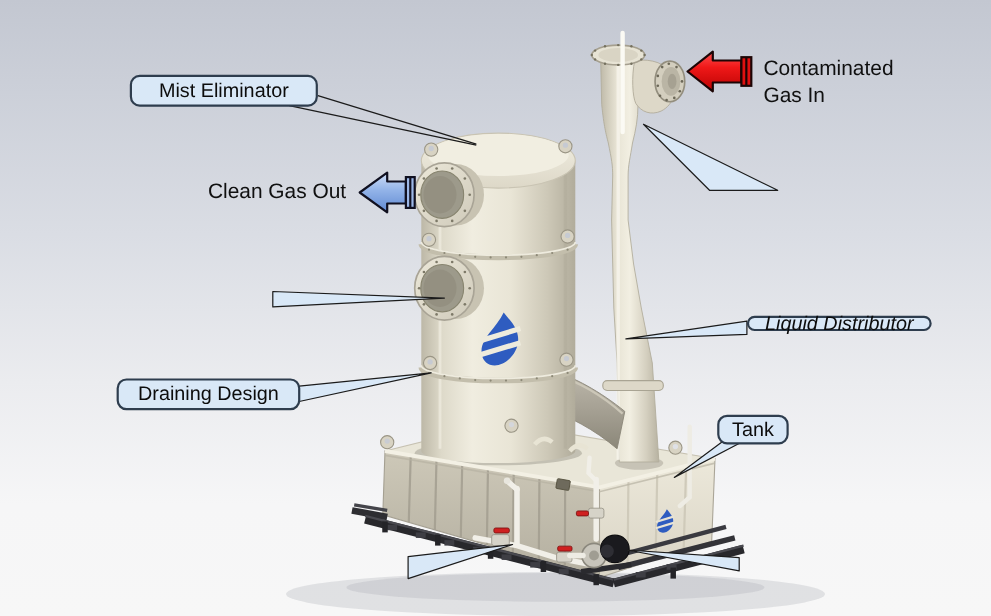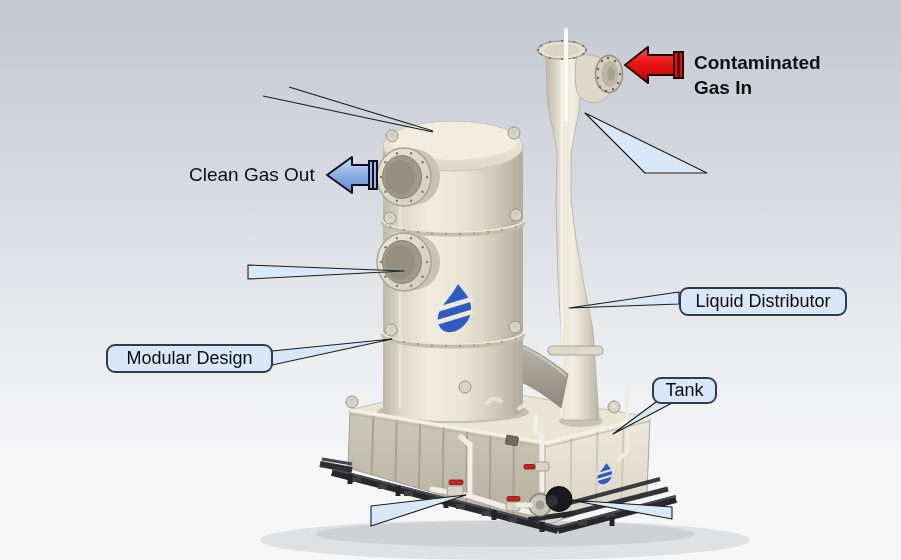--- a/index.html
+++ b/index.html
@@ -349,29 +349,30 @@
     <rect x="369" y="161" width="8" height="28" fill="#9db8e8" stroke="#101020" stroke-width="2"></rect>
     <line x1="373" y1="161" x2="373" y2="189" stroke="#101020" stroke-width="2"></line>
   </g>
   <g>
     <polygon points="625,65 648,47 648,55 674,55 674,75 648,75 648,83" fill="url(#redArrowGrad)" stroke="#1c0505" stroke-width="2" stroke-linejoin="round"></polygon>
     <rect x="674" y="52" width="9" height="26" fill="#e01010" stroke="#1c0505" stroke-width="2"></rect>
     <line x1="678.5" y1="52" x2="678.5" y2="78" stroke="#1c0505" stroke-width="2"></line>
   </g>
 </svg>
 
+<div class="callout" style="left:118px;top:68px;width:171px;height:29px;">Mist Eliminator</div>
 
 <div class="plain" style="left:189px;top:163px;">Clean Gas Out</div>
 
-<div class="plain multiline" style="left:694px;top:51px;font-weight:bold;">Contaminated
+<div class="plain multiline" style="left:694px;top:51px;">Contaminated
 Gas In</div>
 
 
 
-<div class="callout" style="left:106px;top:344px;width:167px;height:29px;">Modular Design</div>
-
-<div class="callout" style="left:679px;top:287px;width:168px;height:29px;">Liquid Distributor</div>
+<div class="callout" style="left:106px;top:344px;width:167px;height:29px;">Draining Design</div>
+
+<div class="callout" style="left:679px;top:287px;width:168px;height:14px;font-style:italic;">Liquid Distributor</div>
 
 <div class="callout" style="left:652px;top:377px;width:65px;height:27px;">Tank</div>
 
 
 
 </div>
 
 </body></html>

